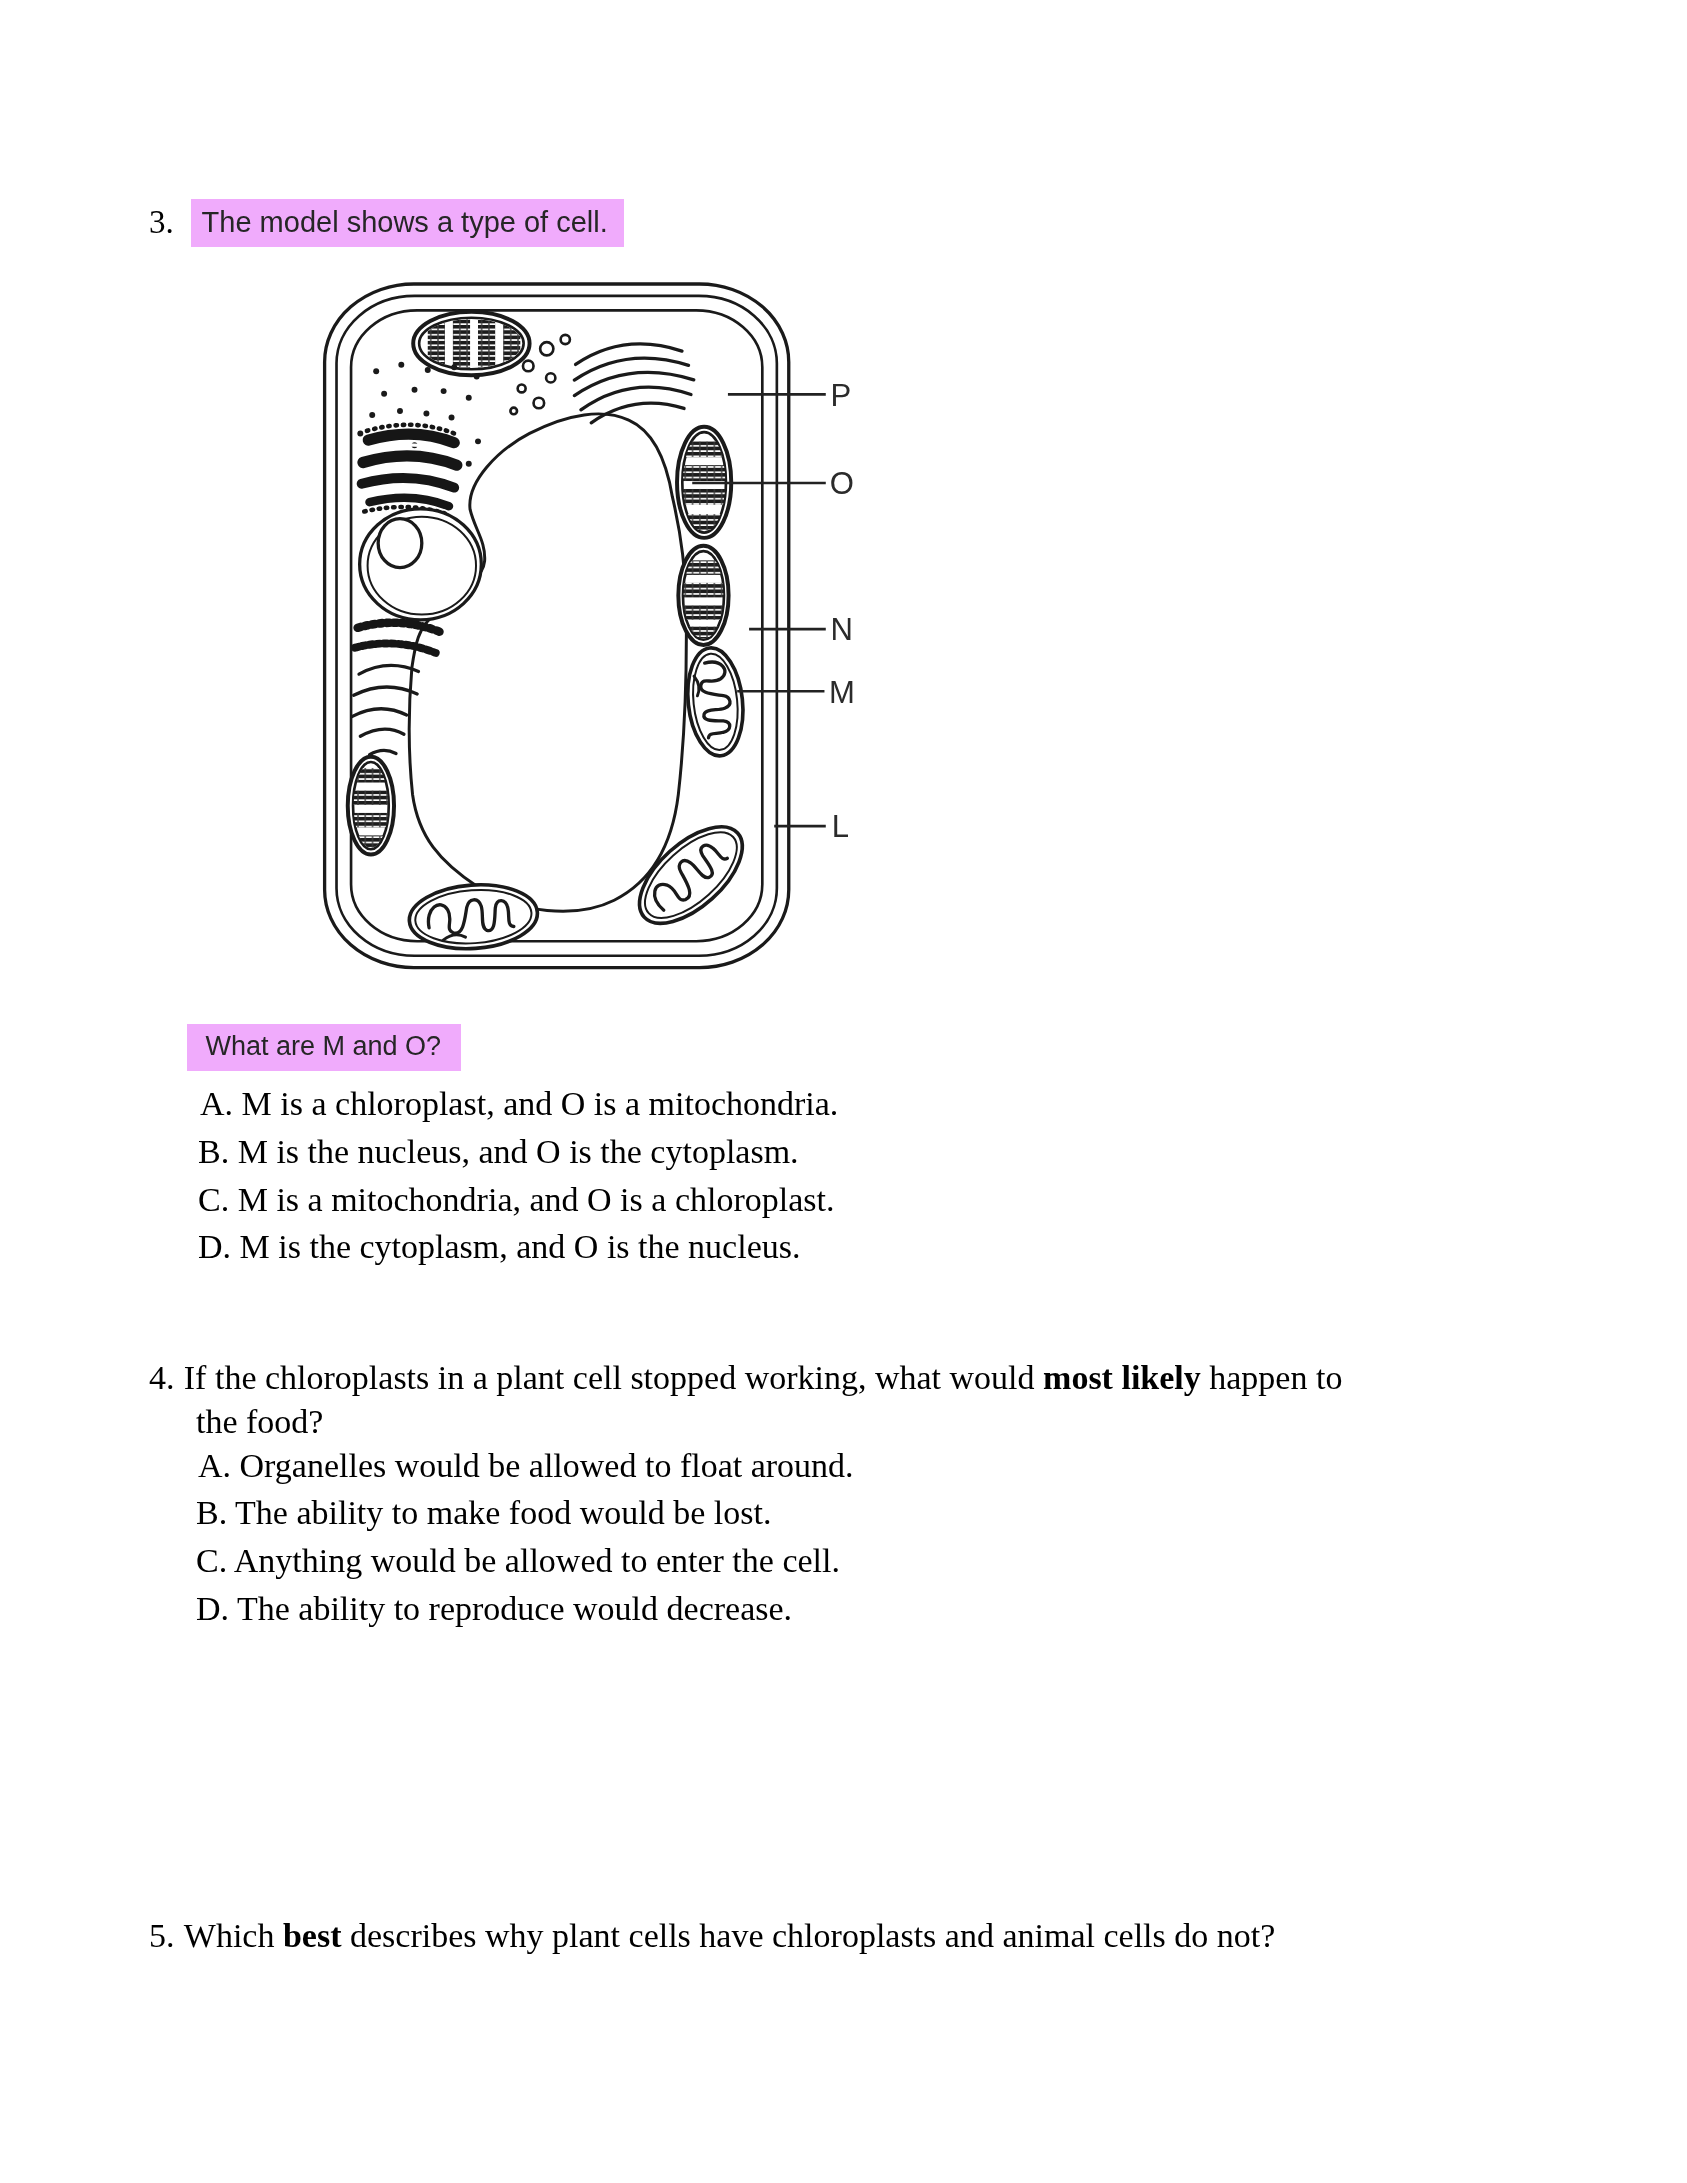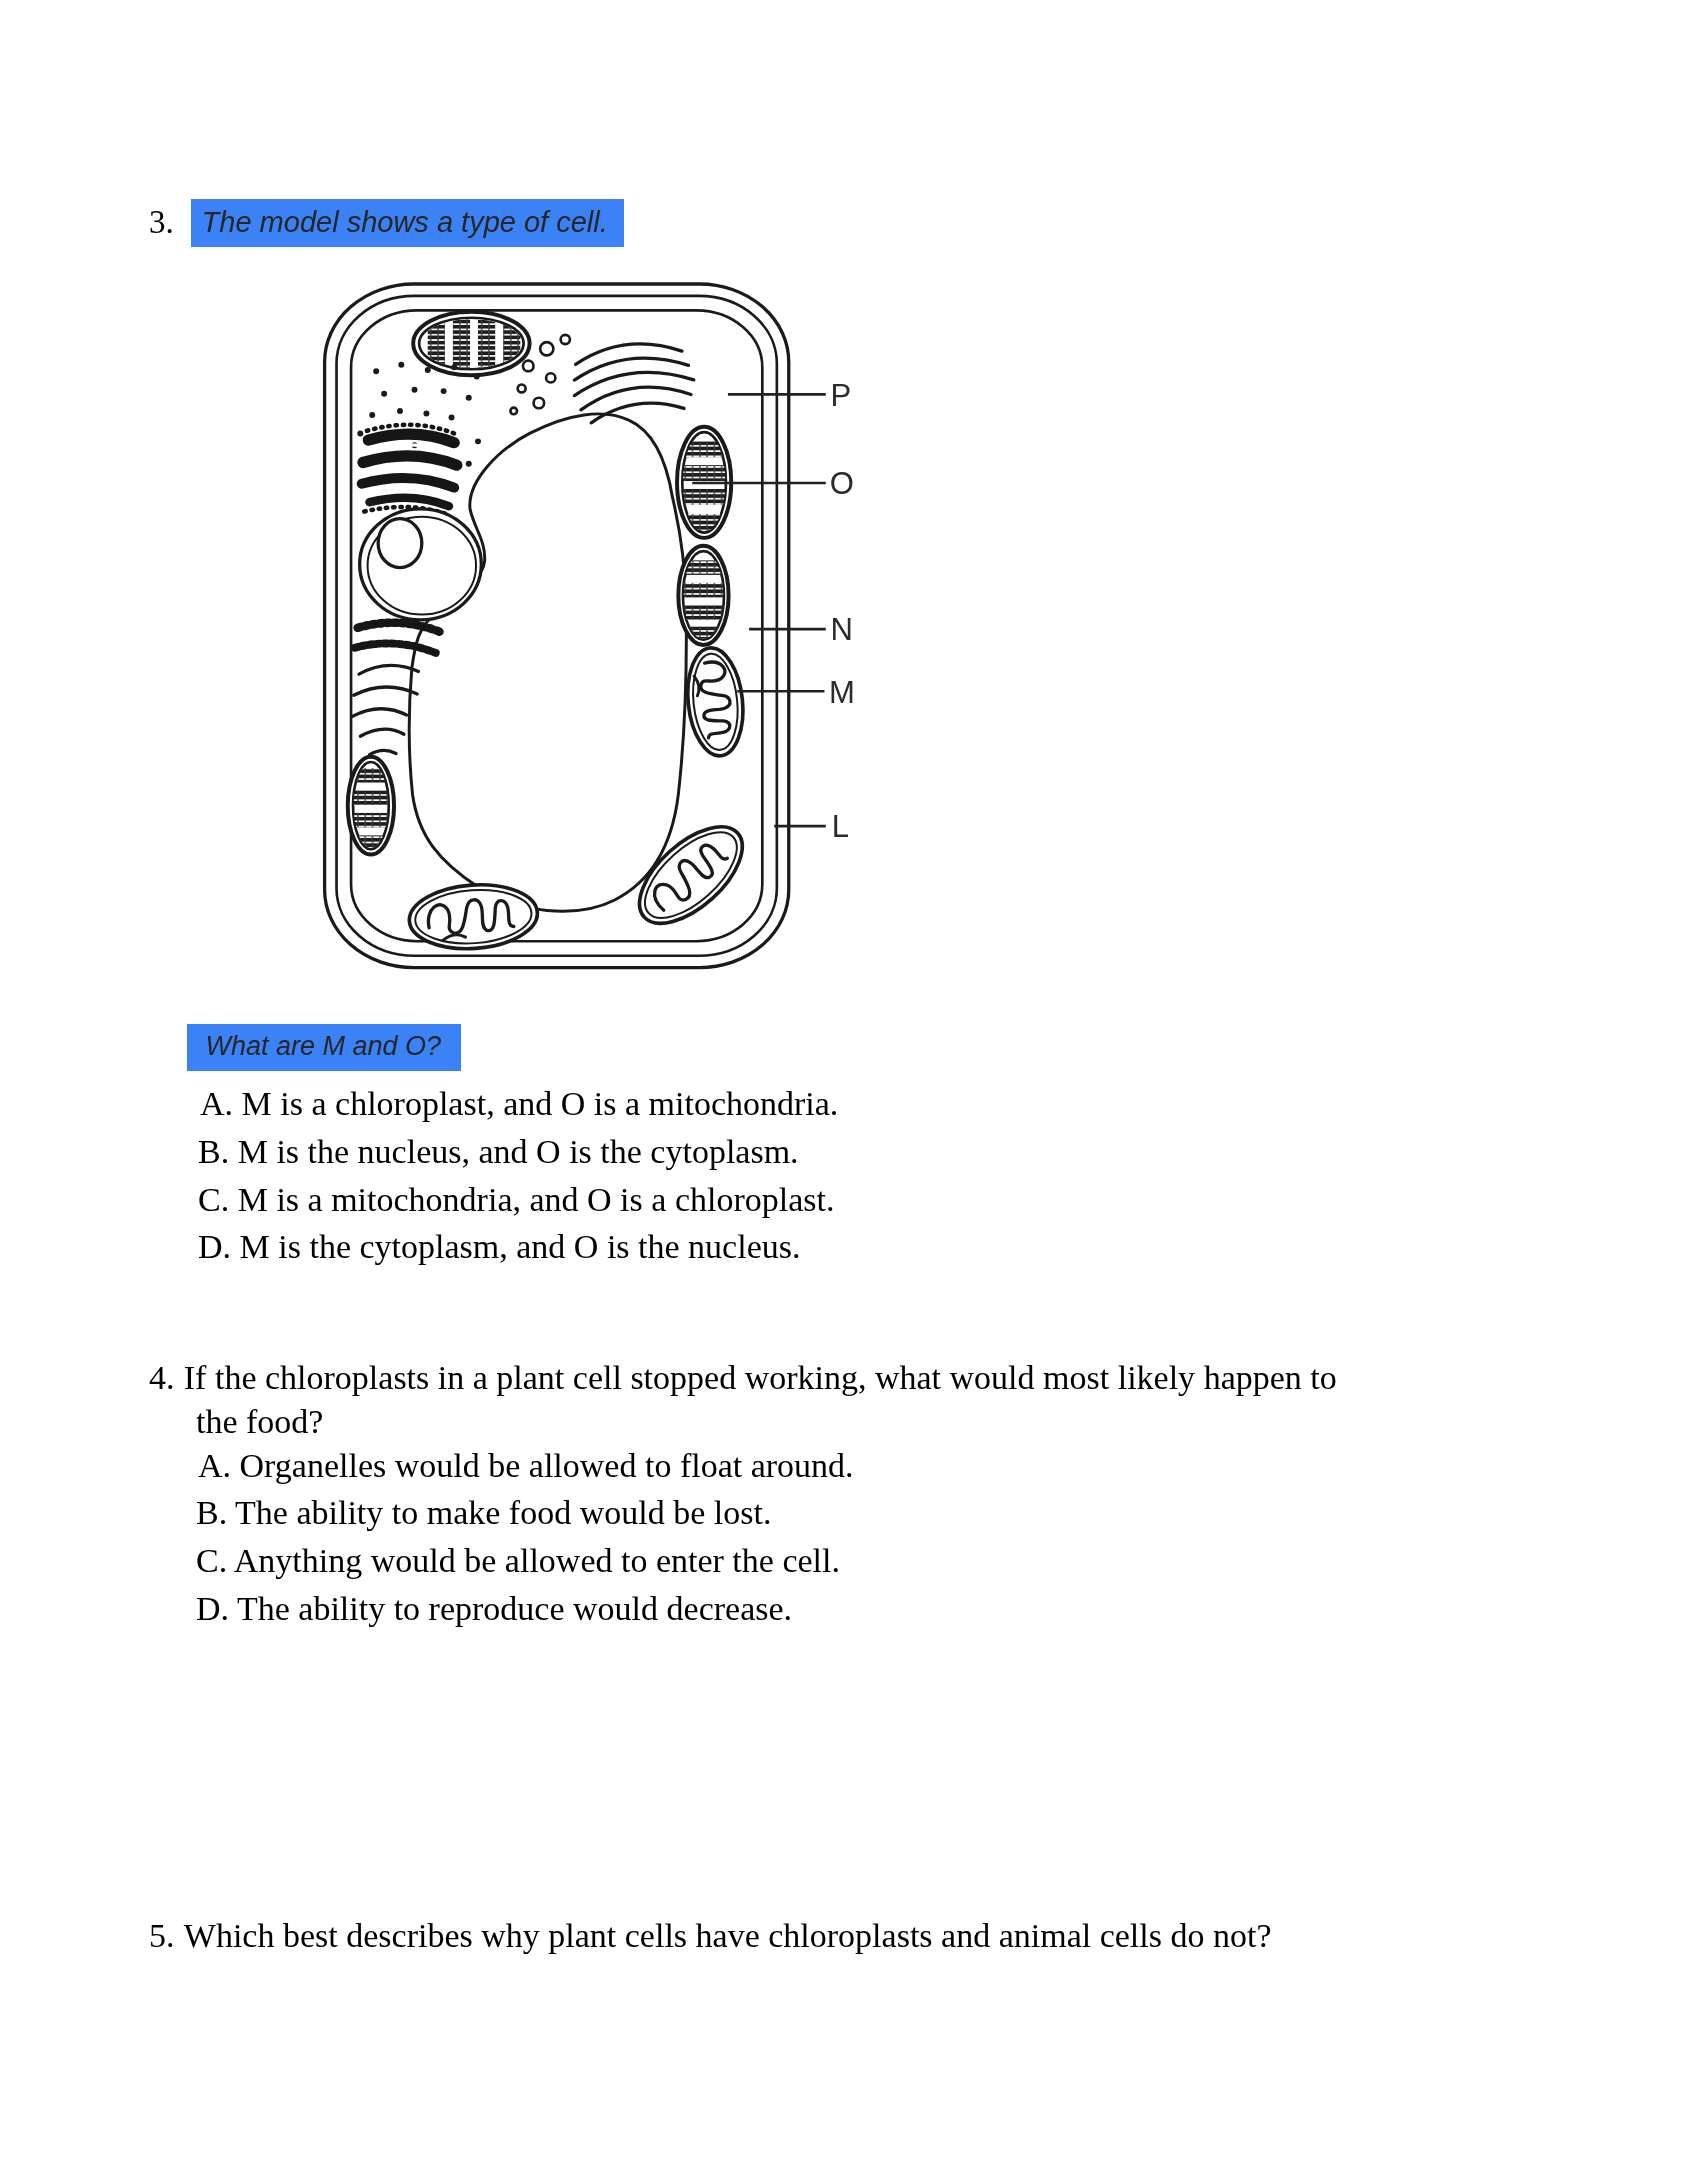--- a/index.html
+++ b/index.html
@@ -3,23 +3,23 @@
 <meta charset="utf-8">
 <style>
   html,body{margin:0;padding:0;}
   body{
     width:1687px;height:2183px;position:relative;background:#ffffff;
     font-family:"Liberation Serif", serif;color:#000;overflow:hidden;
   }
   .abs{position:absolute;}
   .serif{font-family:"Liberation Serif", serif;font-size:34px;line-height:44px;color:#000;white-space:nowrap;}
   .sans{font-family:"Liberation Sans", sans-serif;color:#262626;white-space:nowrap;}
-  .pasted{background:#3b82f6;font-style:italic;}
+  .pasted{background:#f0abfc;}
   .qnum{margin-right:9.3px;}
-  b{font-weight:normal;}
+  b{font-weight:bold;}
   svg text{font-family:"Liberation Sans", sans-serif;fill:#2b2b2b;}
 </style>
 </head>
 <body>
 
 <div class="abs serif" style="left:149px;top:200px;font-size:33px;">3.</div>
 <div class="abs sans pasted" style="left:191px;top:199px;font-size:29px;padding:6.6px 16px 8px 10.6px;">The model shows a type of cell.</div>
 
 <div class="abs" style="left:318px;top:277px;width:562px;height:695px;">
 <svg width="562" height="695" viewBox="0 0 850 1050">

